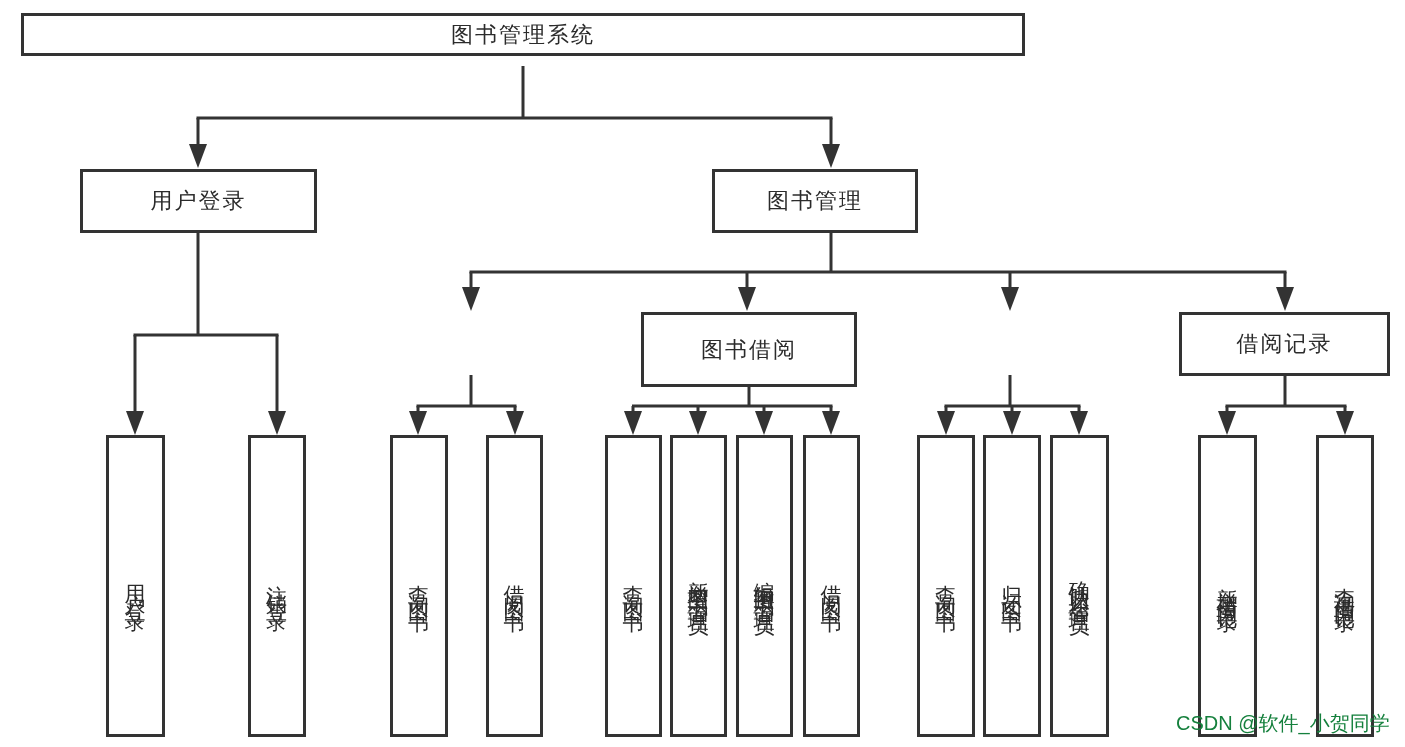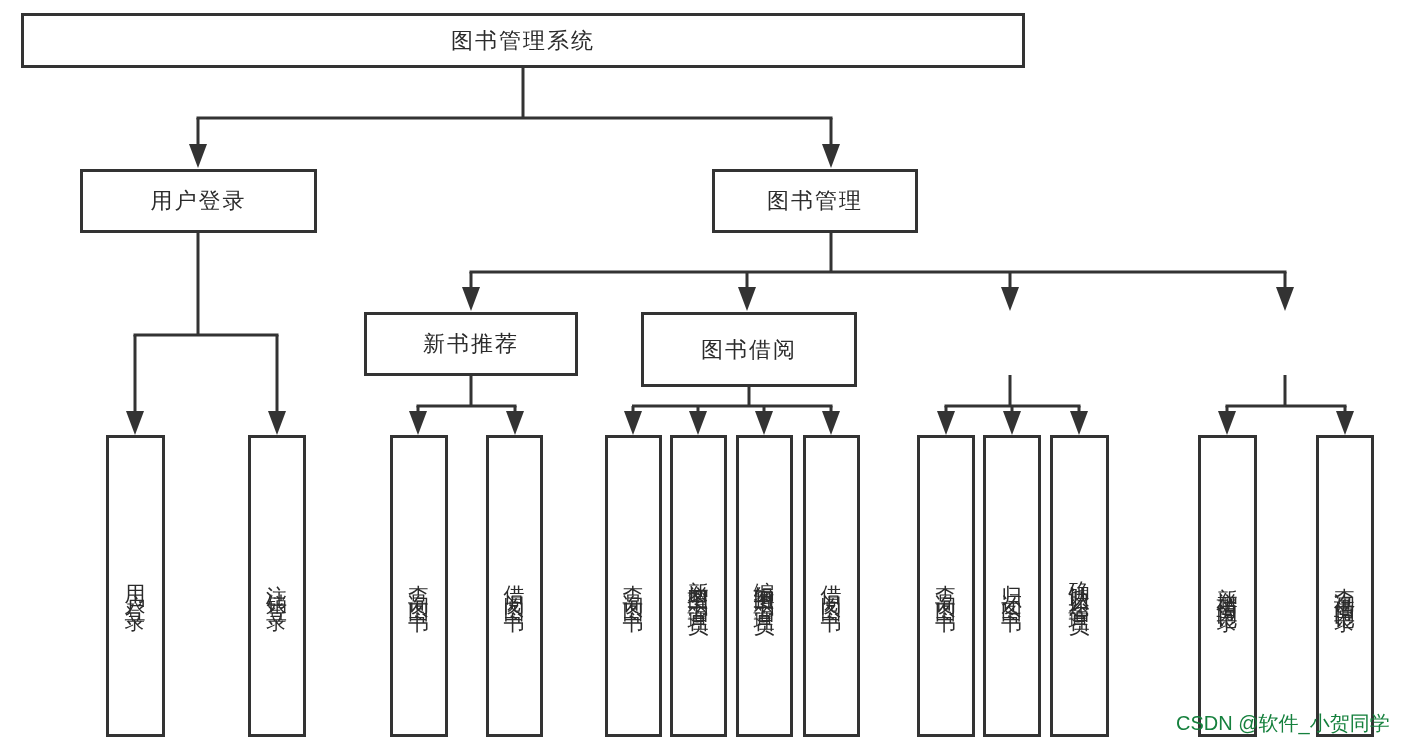--- a/index.html
+++ b/index.html
@@ -113,36 +113,36 @@
       <polygon points="755,411 773,411 764,435"></polygon>
       <polygon points="822,411 840,411 831,435"></polygon>
       <polygon points="937,411 955,411 946,435"></polygon>
       <polygon points="1003,411 1021,411 1012,435"></polygon>
       <polygon points="1070,411 1088,411 1079,435"></polygon>
       <polygon points="1218,411 1236,411 1227,435"></polygon>
       <polygon points="1336,411 1354,411 1345,435"></polygon>
     </g>
   </svg>
 
-  <div class="hbox" style="left:21px;top:13px;width:1004px;height:55px">
+  <div class="hbox" style="left:21px;top:13px;width:1004px;height:43px">
     <span>图书管理系统</span>
   </div>
 
   <div class="hbox" style="left:80px;top:169px;width:237px;height:64px">
     <span>用户登录</span>
   </div>
   <div class="hbox" style="left:712px;top:169px;width:206px;height:64px">
     <span>图书管理</span>
   </div>
 
-  <div class="hbox" style="left:364px;top:312px;width:214px;height:64px">
-    <span>新书推荐</span>
-  </div>
   <div class="hbox" style="left:641px;top:312px;width:216px;height:75px">
     <span>图书借阅</span>
+  </div>
+  <div class="hbox" style="left:1179px;top:312px;width:211px;height:64px">
+    <span>借阅记录</span>
   </div>
 
   <div class="vbox" style="left:106px;top:435px;width:59px;height:302px">
     <span>用户登录</span>
   </div>
   <div class="vbox" style="left:248px;top:435px;width:58px;height:302px">
     <span>注销登录</span>
   </div>
 
   <div class="vbox" style="left:390px;top:435px;width:58px;height:302px">

